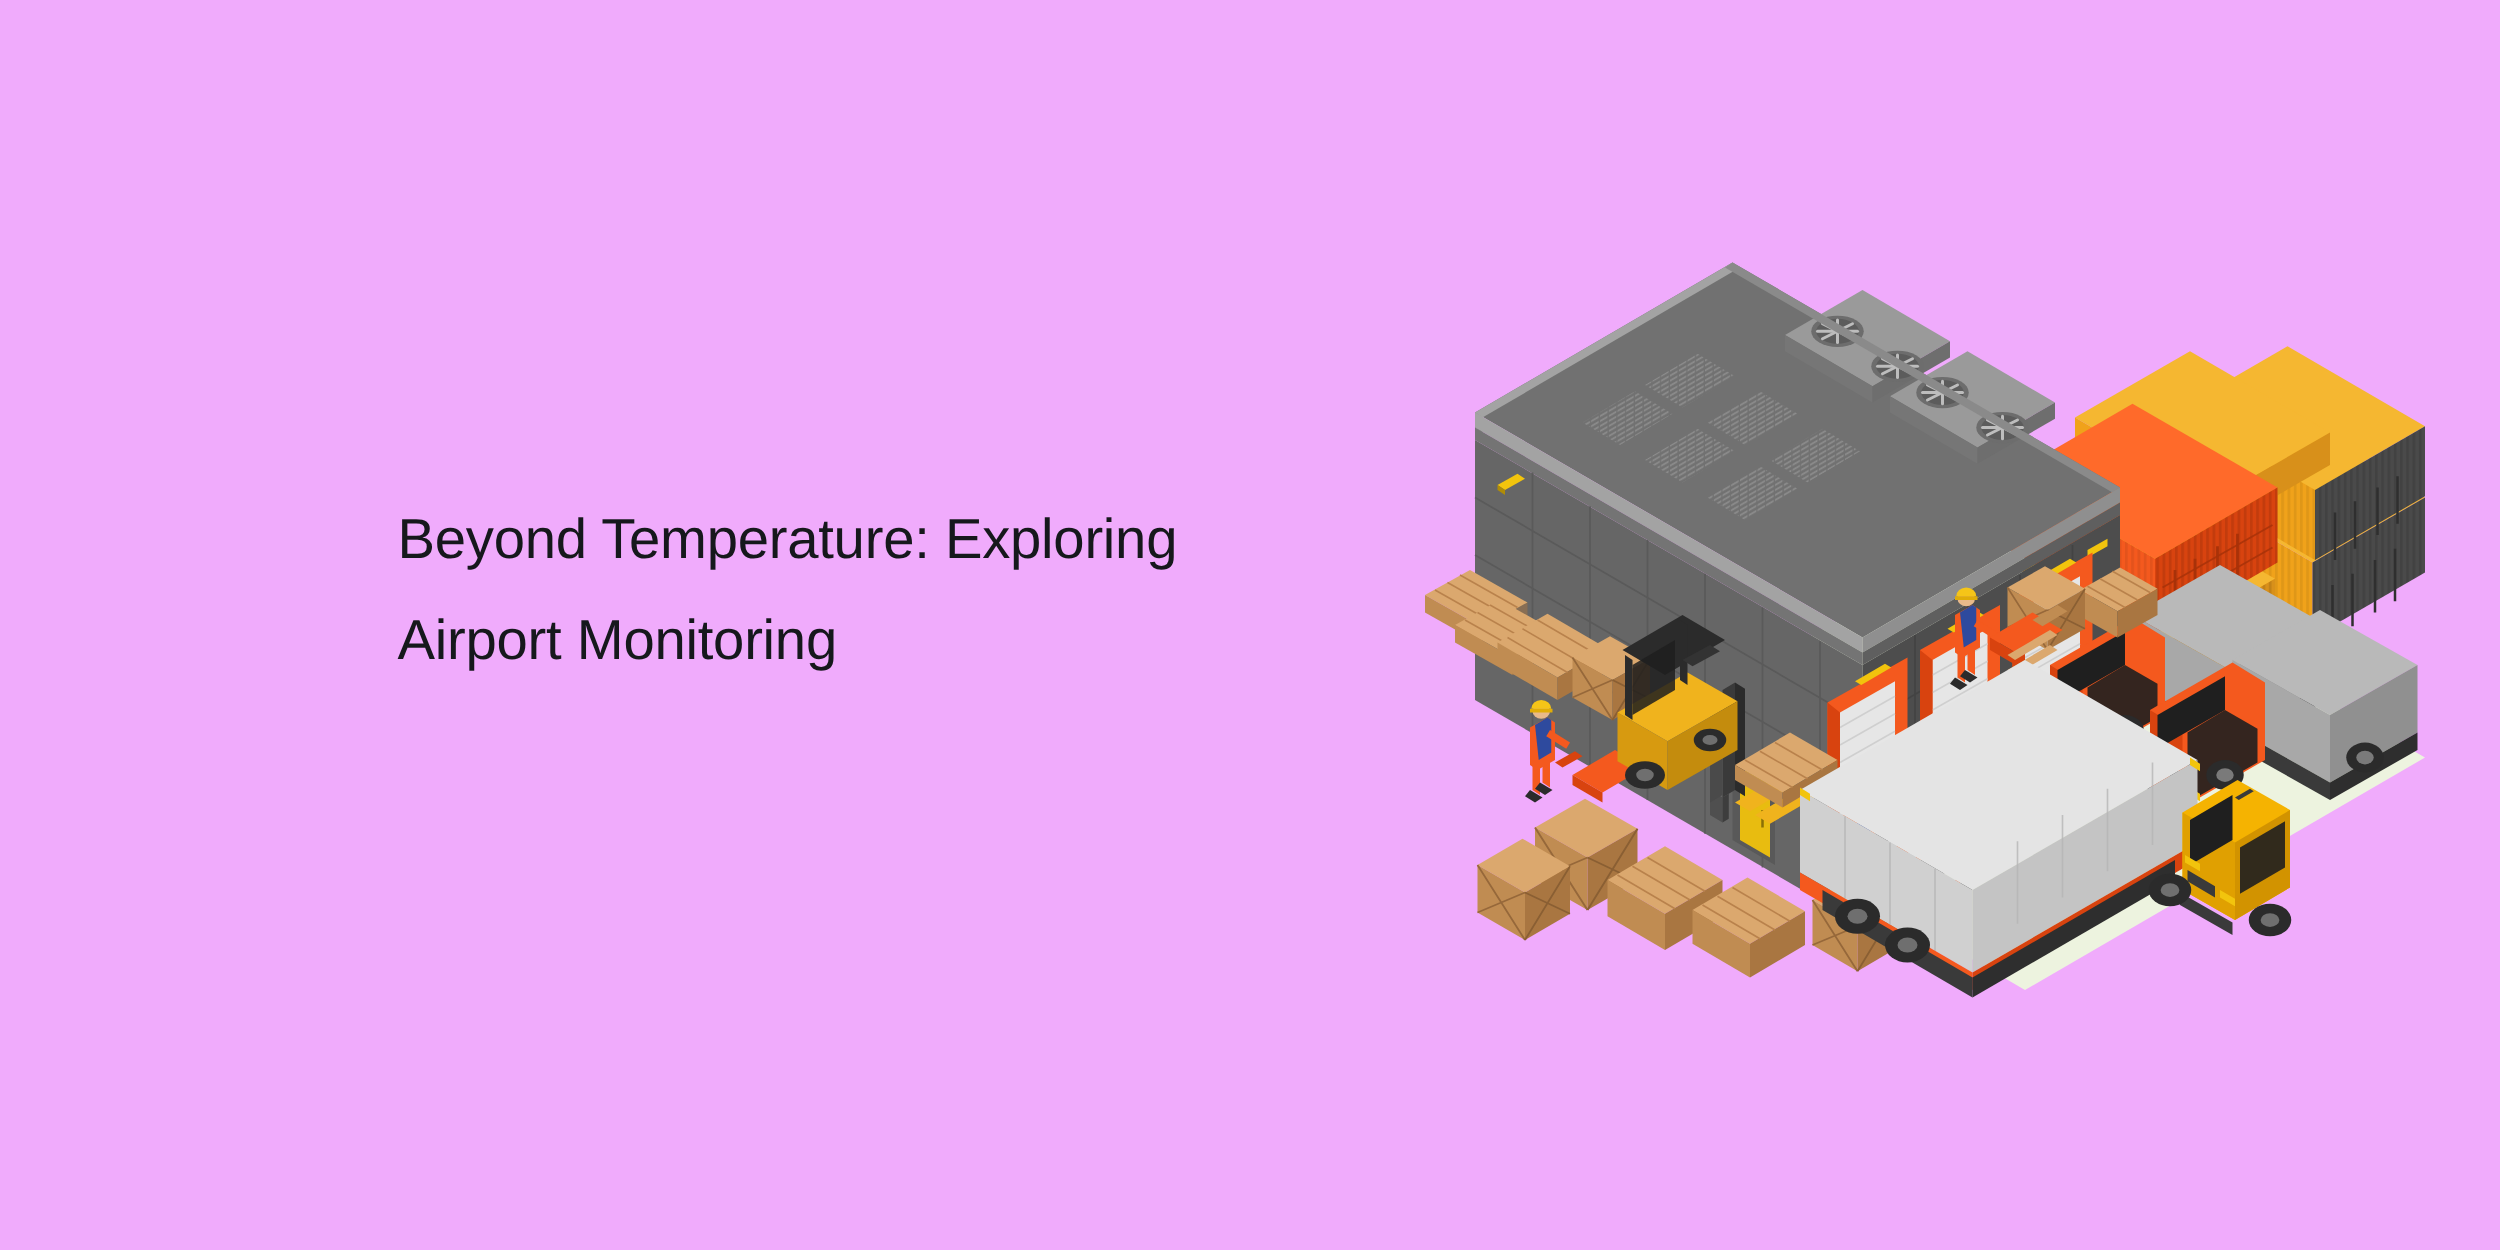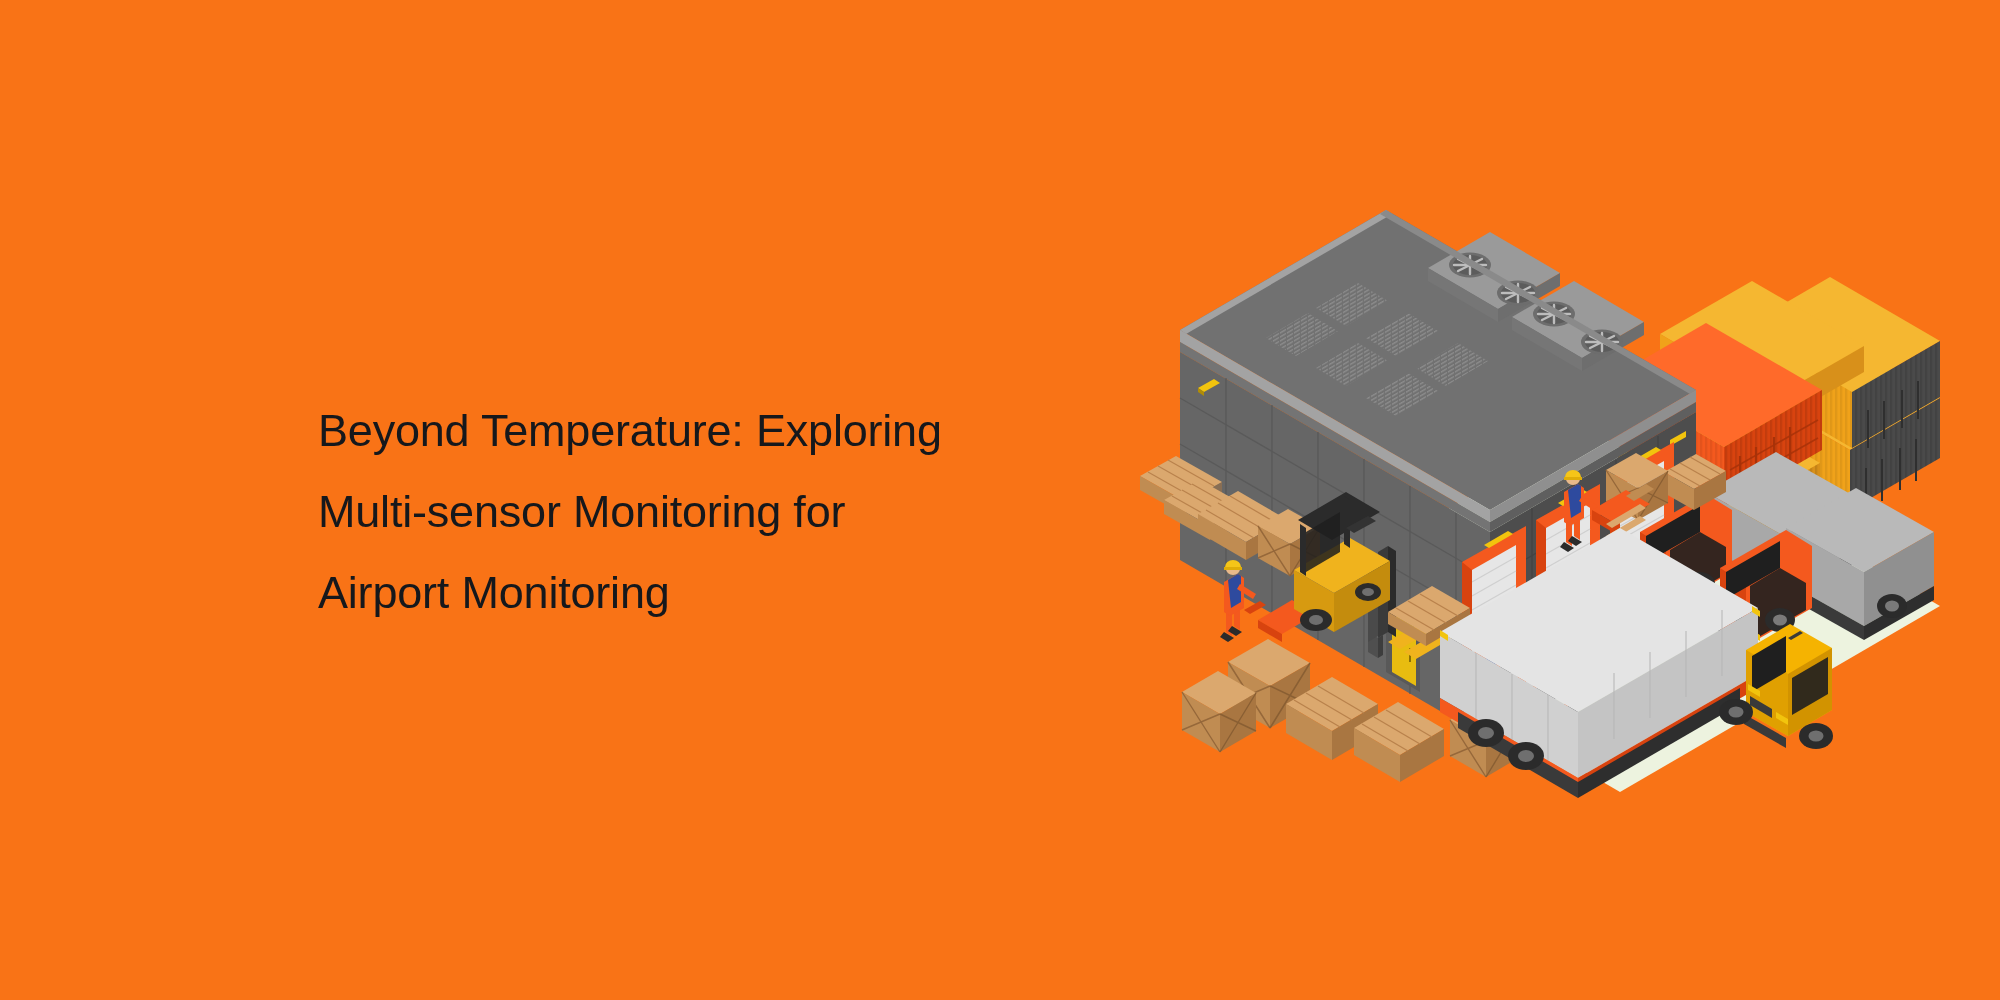--- a/index.html
+++ b/index.html
@@ -37,25 +37,24 @@
     left:1140px;
     top:180px;
     width:800px;
     height:640px;
   }
   #illustration svg { display:block; width:800px; height:640px; }
 </style>
 </head>
 <body style="background: rgb(242, 247, 226);">
 
-<div id="hero" style="background: #f97316;">
+<div id="hero" style="background: #f0abfc;">
 
   <div id="title-block">
     <div class="line" style="color: rgb(22, 24, 28);">Beyond Temperature: Exploring</div>
-    <div class="line" style="color: rgb(22, 24, 28);">Multi-sensor Monitoring for</div>
     <div class="line" style="color: rgb(22, 24, 28);">Airport Monitoring</div>
   </div>
 
   <div id="illustration">
     <svg viewBox="0 0 800 640" xmlns="http://www.w3.org/2000/svg" shape-rendering="geometricPrecision">
       <defs>
 
         <pattern id="ventHatch" width="7" height="4" patternUnits="userSpaceOnUse" patternTransform="skewY(-30)">
           <rect width="6" height="1.6" y="1" fill="#8f8f8f"></rect>
         </pattern>

